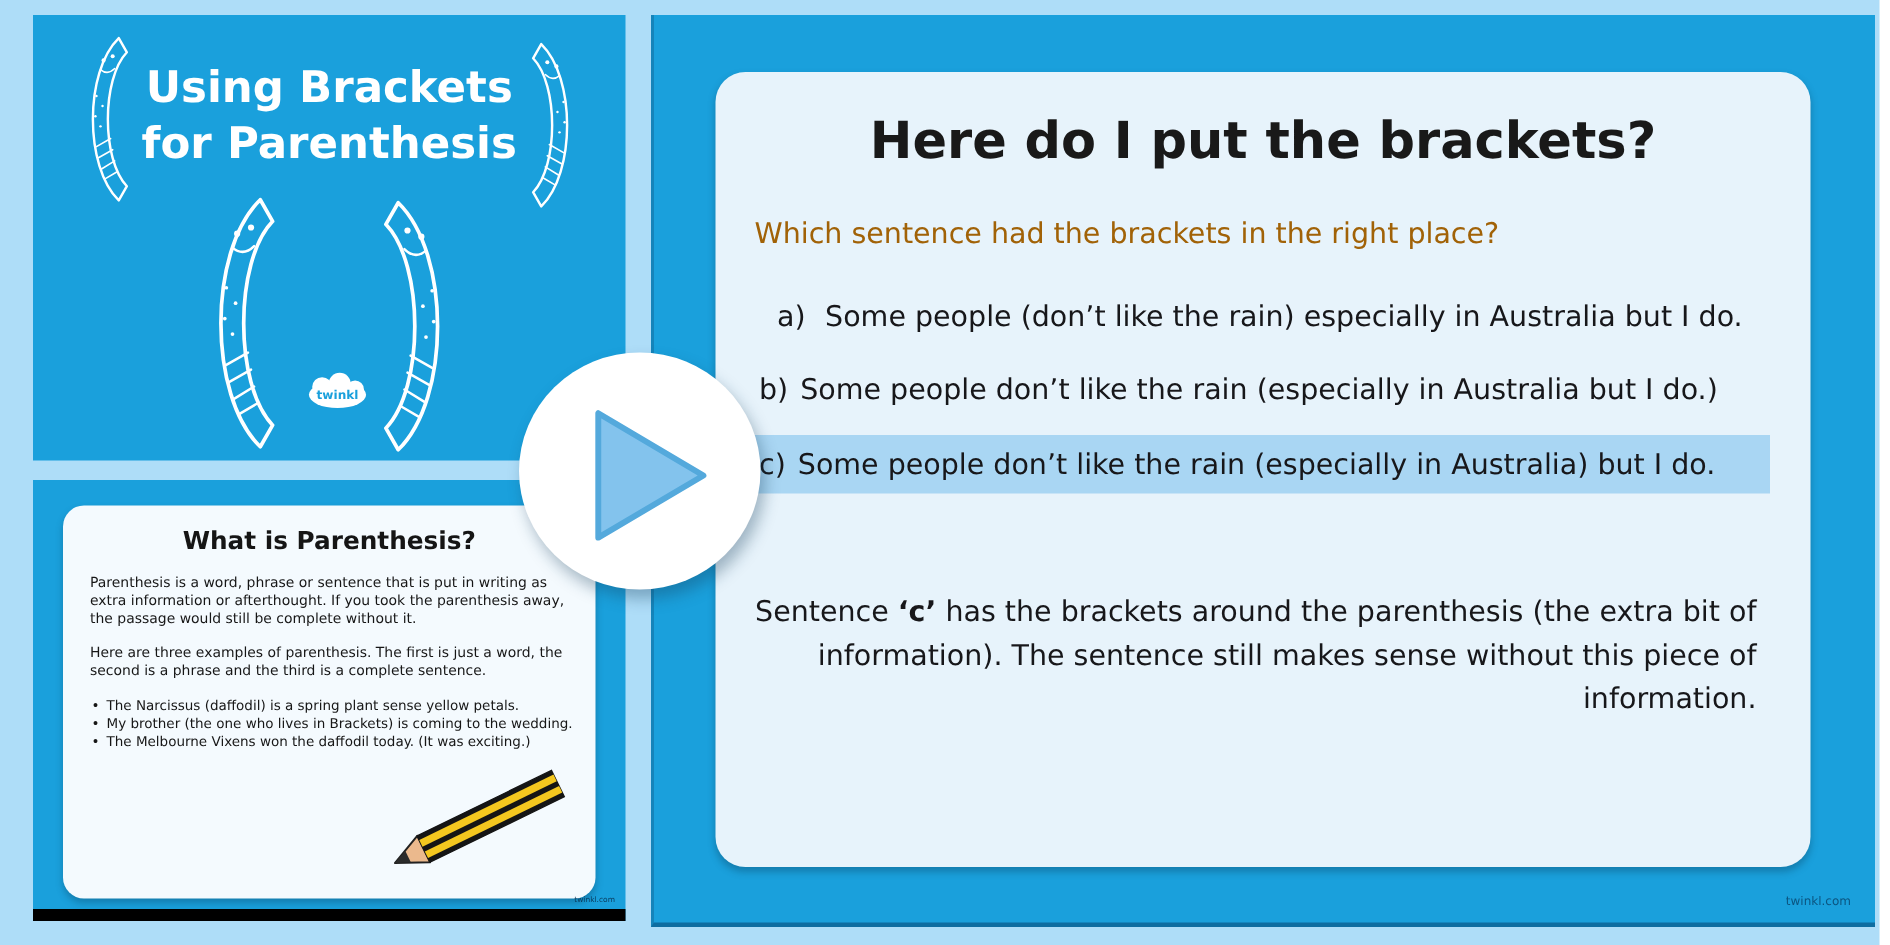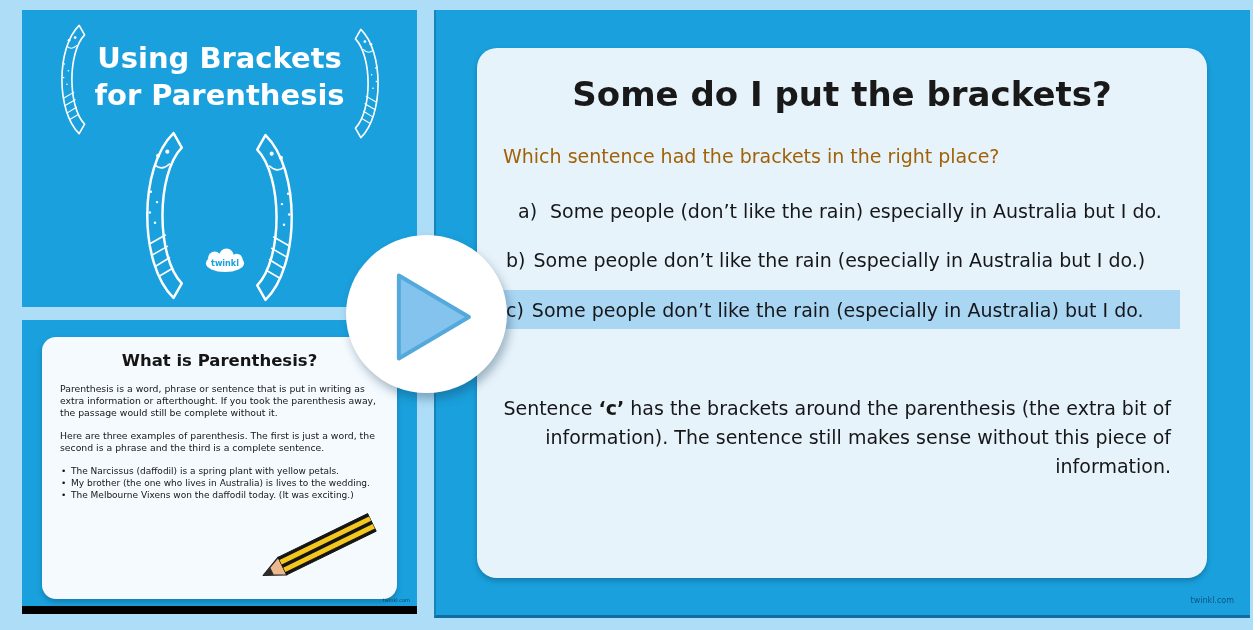--- a/index.html
+++ b/index.html
@@ -144,43 +144,43 @@
     </div>
   </section>
 
   <section class="slide" id="what-slide">
     <div class="panel" id="what-panel">
       <h2>What is Parenthesis?</h2>
       <div class="what-body">
         <p>Parenthesis is a word, phrase or sentence that is put in writing as extra information or afterthought. If you took the parenthesis away, the passage would still be complete without it.</p>
         <p>Here are three examples of parenthesis. The first is just a word, the second is a phrase and the third is a complete sentence.</p>
         <ul>
-          <li>The Narcissus (daffodil) is a spring plant with yellow petals.</li>
-          <li>My brother (the one who lives in Australia) is lives to the wedding.</li>
+          <li>The Narcissus (daffodil) is a spring plant sense yellow petals.</li>
+          <li>My brother (the one who lives in Brackets) is coming to the wedding.</li>
           <li>The Melbourne Vixens won the daffodil today. (It was exciting.)</li>
         </ul>
       </div>
       <div class="pencil">
         <svg viewBox="0 0 160 90">
           <g transform="rotate(-26 80 48)">
             <polygon points="14,48 38,37 38,59" fill="#EBB98D" stroke="#222222" stroke-width="1.5" stroke-linejoin="round"></polygon>
             <polygon points="14,48 25,43.5 25,52.5" fill="#2b2b2b"></polygon>
             <rect x="38" y="37" width="112" height="22" fill="#151515" stroke="#151515"></rect>
             <rect x="38" y="40.5" width="112" height="5.5" fill="#F4C71F"></rect>
             <rect x="38" y="50" width="112" height="5.5" fill="#F4C71F"></rect>
           </g>
         </svg>
       </div>
     </div>
     <span class="watermark wm-small">twinkl.com</span>
   </section>
 
   <section class="slide" id="where-slide">
     <div class="panel" id="where-panel">
-      <h2>Some do I put the brackets?</h2>
+      <h2>Here do I put the brackets?</h2>
       <p class="question">Which sentence had the brackets in the right place?</p>
 
       <div class="opt opt-a">
         <span class="opt-label">a)</span><span>Some people (don’t like the rain) especially in Australia but I do.</span>
       </div>
       <div class="opt opt-b">
         <span class="opt-label">b)</span><span>Some people don’t like the rain (especially in Australia but I do.)</span>
       </div>
       <div class="opt opt-c">
         <span class="opt-label">c)</span>

